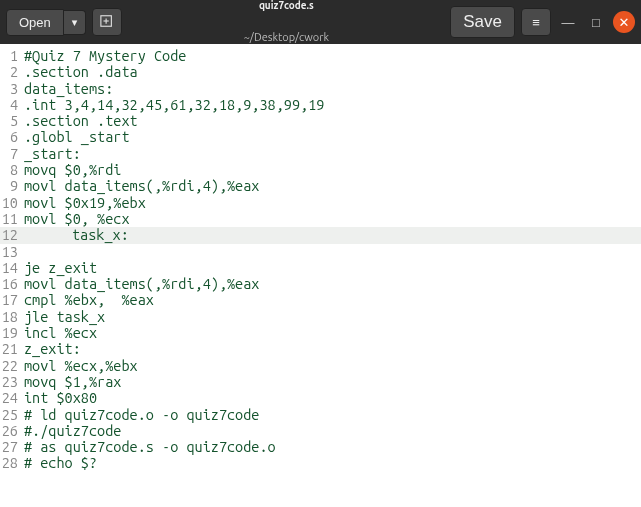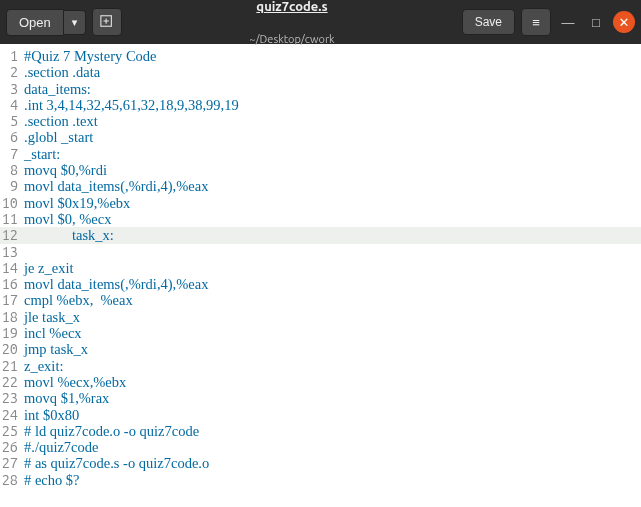--- a/index.html
+++ b/index.html
@@ -54,37 +54,36 @@
     width: 30px;
     height: 28px;
   }
   .title-center {
     flex: 1;
     text-align: center;
     line-height: 1.1;
   }
   .title-center .fname {
     font-weight: bold;
-    font-size: 13px;
-    color: #eee;
-    text-decoration: underline;
+    font-size: 10px;
+    color: #eee;
   }
   .title-center .fpath {
     font-size: 11px;
     color: #bbb;
     margin-top: 20px;
   }
   .tb-right { display: flex; align-items: center; gap: 6px; }
   .save-btn {
     background: #4a4a4a;
     border: 1px solid #222;
     color: #eee;
     border-radius: 4px;
     padding: 5px 12px;
-    font-size: 12px;
+    font-size: 17px;
     cursor: pointer;
   }
   .ham-btn {
     background: #4a4a4a;
     border: 1px solid #222;
     color: #eee;
     border-radius: 4px;
     padding: 5px 8px;
     font-size: 13px;
     cursor: pointer;
@@ -122,23 +121,22 @@
   .line.hl { background: #eef0ee; gap: 48px; }
   .gutter {
     width: 22px;
     text-align: right;
     color: #888;
     padding-right: 4px;
     flex-shrink: 0;
     user-select: none;
   }
   .code {
-    color: #0369a1;
+    color: #14532d;
     padding-left: 2px;
-    font-family: Liberation Serif, serif;
   }
 </style>
 </head>
 <body>
 
 <div class="titlebar">
   <div class="tb-left">
     <button class="open-btn">Open</button>
     <button class="open-dd">▾</button>
     <button class="new-tab-btn">
@@ -184,21 +182,20 @@
     <div class="line"><span class="gutter">9</span><span class="code">movl data_items(,%rdi,4),%eax</span></div>
     <div class="line"><span class="gutter">10</span><span class="code">movl $0x19,%ebx</span></div>
     <div class="line"><span class="gutter">11</span><span class="code">movl $0, %ecx</span></div>
     <div class="line hl"><span class="gutter">12</span><span class="code">task_x:</span></div>
     <div class="line"><span class="gutter">13</span></div>
     <div class="line"><span class="gutter">14</span><span class="code">je z_exit</span></div>
     <div class="line"><span class="gutter">16</span><span class="code">movl data_items(,%rdi,4),%eax</span></div>
     <div class="line"><span class="gutter">17</span><span class="code">cmpl %ebx,  %eax</span></div>
     <div class="line"><span class="gutter">18</span><span class="code">jle task_x</span></div>
     <div class="line"><span class="gutter">19</span><span class="code">incl %ecx</span></div>
-    <div class="line"><span class="gutter">20</span><span class="code">jmp task_x</span></div>
     <div class="line"><span class="gutter">21</span><span class="code">z_exit:</span></div>
     <div class="line"><span class="gutter">22</span><span class="code">movl %ecx,%ebx</span></div>
     <div class="line"><span class="gutter">23</span><span class="code">movq $1,%rax</span></div>
     <div class="line"><span class="gutter">24</span><span class="code">int $0x80</span></div>
     <div class="line"><span class="gutter">25</span><span class="code"># ld quiz7code.o -o quiz7code</span></div>
     <div class="line"><span class="gutter">26</span><span class="code">#./quiz7code</span></div>
     <div class="line"><span class="gutter">27</span><span class="code"># as quiz7code.s -o quiz7code.o</span></div>
     <div class="line"><span class="gutter">28</span><span class="code"># echo $?</span></div>
   </div>
 

